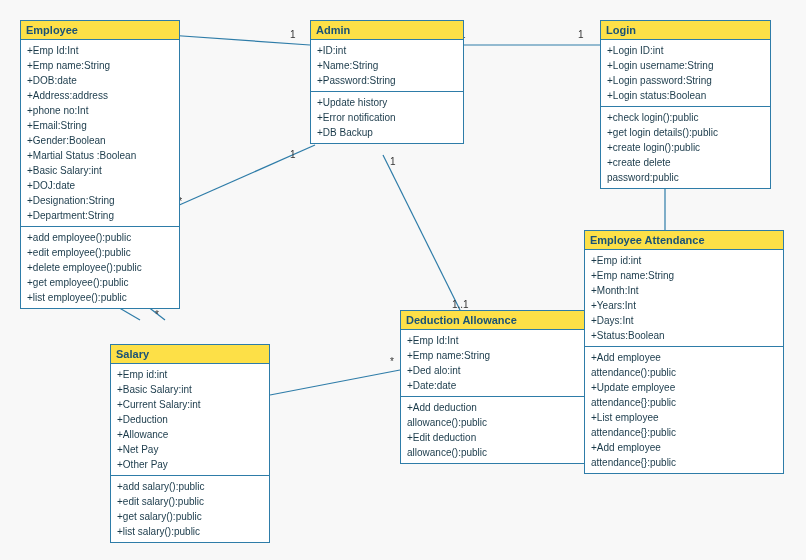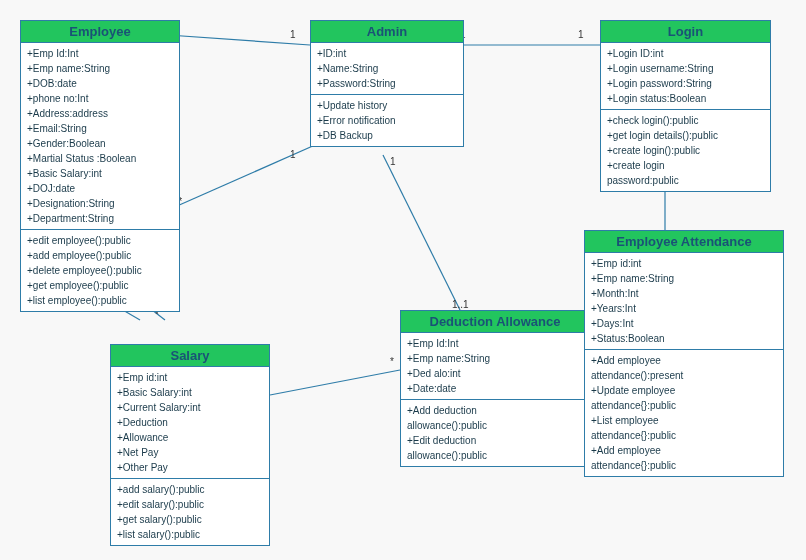--- a/index.html
+++ b/index.html
@@ -25,25 +25,25 @@
       height: 560px;
       pointer-events: none;
     }
     .uml-class {
       position: absolute;
       border: 1.5px solid #2e7ca8;
       background: #fff;
       min-width: 130px;
     }
     .uml-class .class-header {
-      background: #22c55e;
+      background: #fde047;
       border-bottom: 1.5px solid #2e7ca8;
-      text-align: center;
+      text-align: left;
       font-weight: bold;
-      font-size: 13px;
+      font-size: 11px;
       color: #1a5276;
       padding: 3px 5px;
     }
     .uml-class .class-section {
       border-bottom: 1.5px solid #2e7ca8;
       padding: 3px 6px;
       line-height: 1.5;
       color: #1a3a4a;
       font-size: 10px;
     }
@@ -93,33 +93,33 @@
     <line x1="80" y1="285" x2="140" y2="320" stroke="#2e7ca8" stroke-width="1.2"></line>
     <text x="67" y="308" font-size="10" fill="#333">*</text>
   </svg>
 
   <div class="uml-class" style="top:20px;left:20px;width:160px;">
     <div class="class-header">Employee</div>
     <div class="class-section">
       <p>+Emp Id:Int</p>
       <p>+Emp name:String</p>
       <p>+DOB:date</p>
+      <p>+Address:address</p>
       <p>+phone no:Int</p>
-      <p>+Address:address</p>
       <p>+Email:String</p>
       <p>+Gender:Boolean</p>
       <p>+Martial Status :Boolean</p>
       <p>+Basic Salary:int</p>
       <p>+DOJ:date</p>
       <p>+Designation:String</p>
       <p>+Department:String</p>
     </div>
     <div class="class-section">
+      <p>+add employee():public</p>
       <p>+edit employee():public</p>
-      <p>+add employee():public</p>
       <p>+delete employee():public</p>
       <p>+get employee():public</p>
       <p>+list employee():public</p>
     </div>
   </div>
 
   <div class="uml-class" style="top:20px;left:310px;width:154px;">
     <div class="class-header">Admin</div>
     <div class="class-section">
       <p>+ID:int</p>
@@ -138,21 +138,21 @@
     <div class="class-section">
       <p>+Login ID:int</p>
       <p>+Login username:String</p>
       <p>+Login password:String</p>
       <p>+Login status:Boolean</p>
     </div>
     <div class="class-section">
       <p>+check login():public</p>
       <p>+get login details():public</p>
       <p>+create login():public</p>
-      <p>+create login</p>
+      <p>+create delete</p>
       <p>password:public</p>
     </div>
   </div>
 
   <div class="uml-class" style="top:320px;left:110px;width:160px;margin-top:24px;">
     <div class="class-header">Salary</div>
     <div class="class-section">
       <p>+Emp id:int</p>
       <p>+Basic Salary:int</p>
       <p>+Current Salary:int</p>
@@ -190,21 +190,21 @@
     <div class="class-section">
       <p>+Emp id:int</p>
       <p>+Emp name:String</p>
       <p>+Month:Int</p>
       <p>+Years:Int</p>
       <p>+Days:Int</p>
       <p>+Status:Boolean</p>
     </div>
     <div class="class-section">
       <p>+Add employee</p>
-      <p>attendance():present</p>
+      <p>attendance():public</p>
       <p>+Update employee</p>
       <p>attendance{}:public</p>
       <p>+List employee</p>
       <p>attendance{}:public</p>
       <p>+Add employee</p>
       <p>attendance{}:public</p>
     </div>
   </div>
 
 </div>

